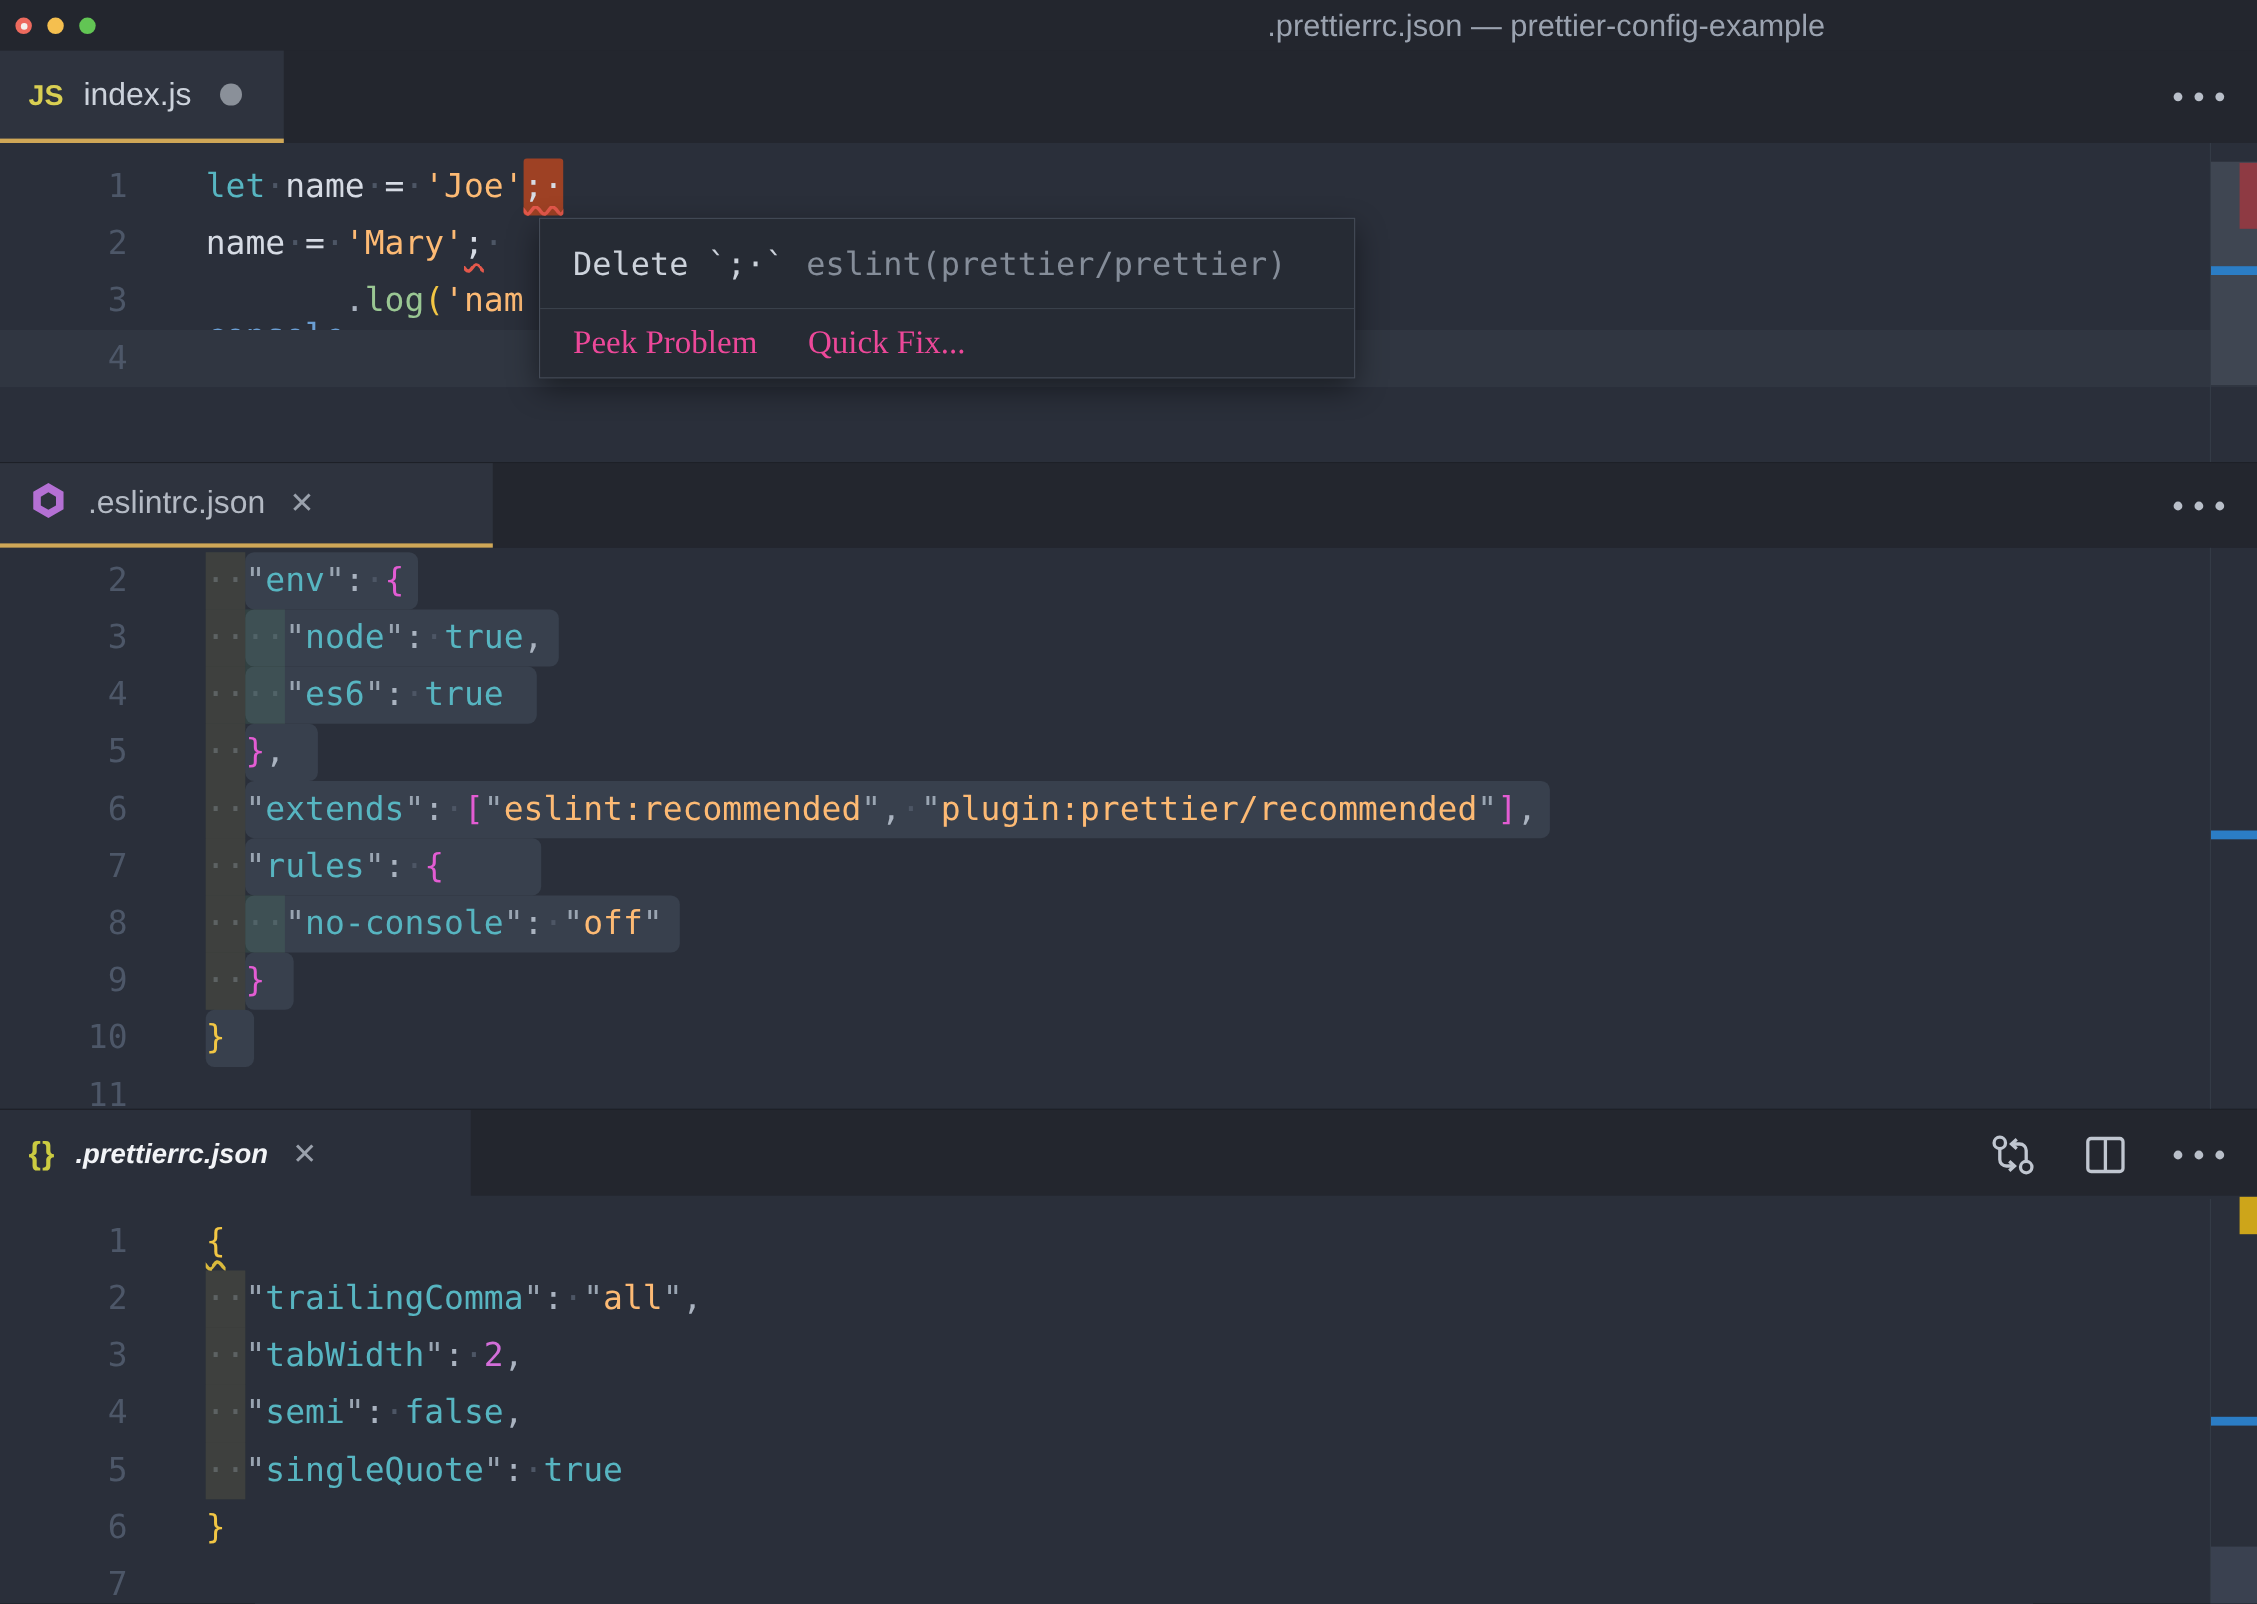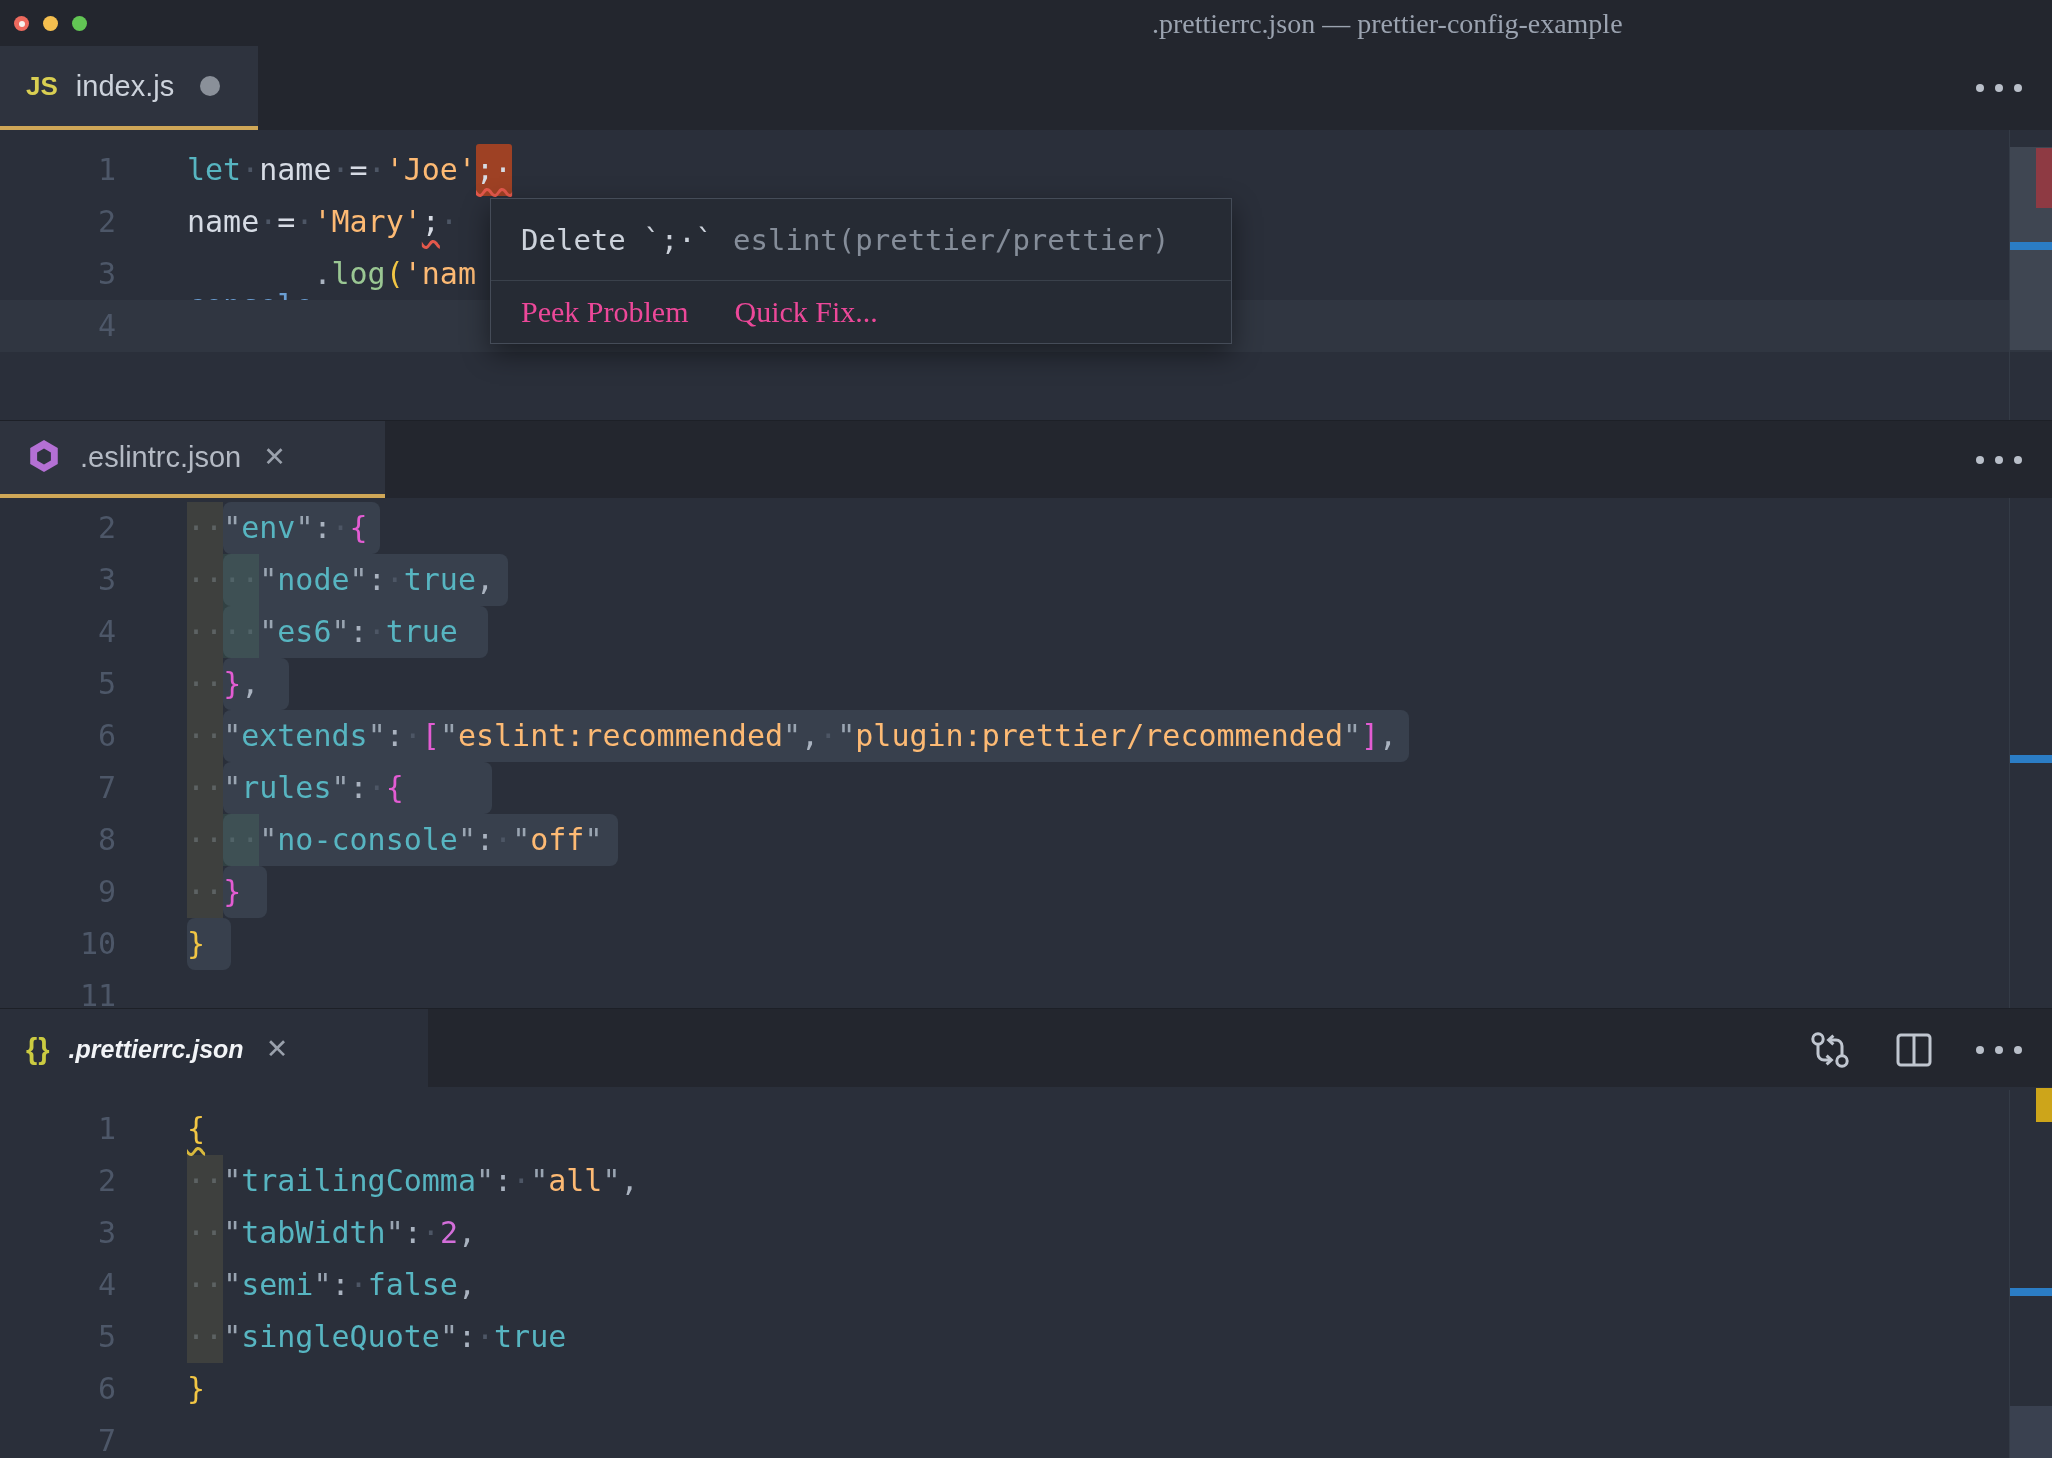--- a/index.html
+++ b/index.html
@@ -1,37 +1,37 @@
 <!DOCTYPE html>
 <html><head>
 <meta charset="utf-8">
 <style>
   html,body{margin:0;padding:0;background:#16181d;}
   *{box-sizing:border-box;}
   .win{position:relative;width:2052px;height:1458px;background:#23262e;overflow:hidden;
        font-family:"Liberation Sans",sans-serif;}
 
   
-  .titlebar{position:absolute;left:0;top:0;right:0;height:46px;background:#23262e;font-family:Liberation Serif, serif;}
+  .titlebar{position:absolute;left:0;top:0;right:0;height:46px;background:#23262e;}
   .tl{position:absolute;top:16px;width:15px;height:15px;border-radius:50%;}
   .tl-close{left:14px;background:#ed6a5e;}
   .tl-close i{position:absolute;left:4.5px;top:4.5px;width:6px;height:6px;border-radius:50%;background:#f4f2ee;}
   .tl-min{left:43px;background:#f5bf4f;}
   .tl-zoom{left:72px;background:#62c554;}
   .wtitle{position:absolute;left:1152px;top:8px;font-size:28px;color:#9ba3b0;}
 
   
   .tabbar{position:absolute;left:0;right:0;background:#23262e;text-align:right;}
   #tb1{top:46px;height:84px;}
   #tb2{top:420px;height:78px;border-top:1px solid #1d2027;}
   #tb3{top:1008px;height:82px;background:#2a2f3a;border-top:1px solid #1d2027;}
   #tb3 .dark{position:absolute;left:428px;right:0;top:0;height:78px;background:#23262e;}
   .tab{position:absolute;left:0;top:0;bottom:0;display:flex;align-items:center;padding:0 26px;}
   #tb1 .tab{width:258px;background:#2e333e;border-bottom:4px solid #cfa757;}
-  #tb2 .tab{width:385px;background:#2e333e;border-bottom:4px solid #cfa757;}
+  #tb2 .tab{width:448px;background:#2e333e;border-bottom:4px solid #cfa757;}
   #tb3 .tab{width:428px;}
   .ficon{margin-right:18px;font-weight:bold;}
   .js-glyph{font-size:26px;color:#d9cf52;}
   .json-glyph{font-size:29px;color:#cbcb41;letter-spacing:1px;}
   .tab-label{font-size:29px;color:#ccd2db;white-space:nowrap;}
   #tb2 .tab-label{color:#b4bac4;}
   #tb3 .tab-label{color:#f2f4f7;font-style:italic;font-weight:bold;font-size:25px;}
   .tab-close{margin-left:22px;font-size:27px;color:#9aa1ac;line-height:1;}
   .mod-dot{margin-left:26px;width:20px;height:20px;border-radius:50%;background:#8a9099;}
   .more{position:absolute;right:30px;top:0;bottom:0;display:flex;align-items:center;gap:11px;}

